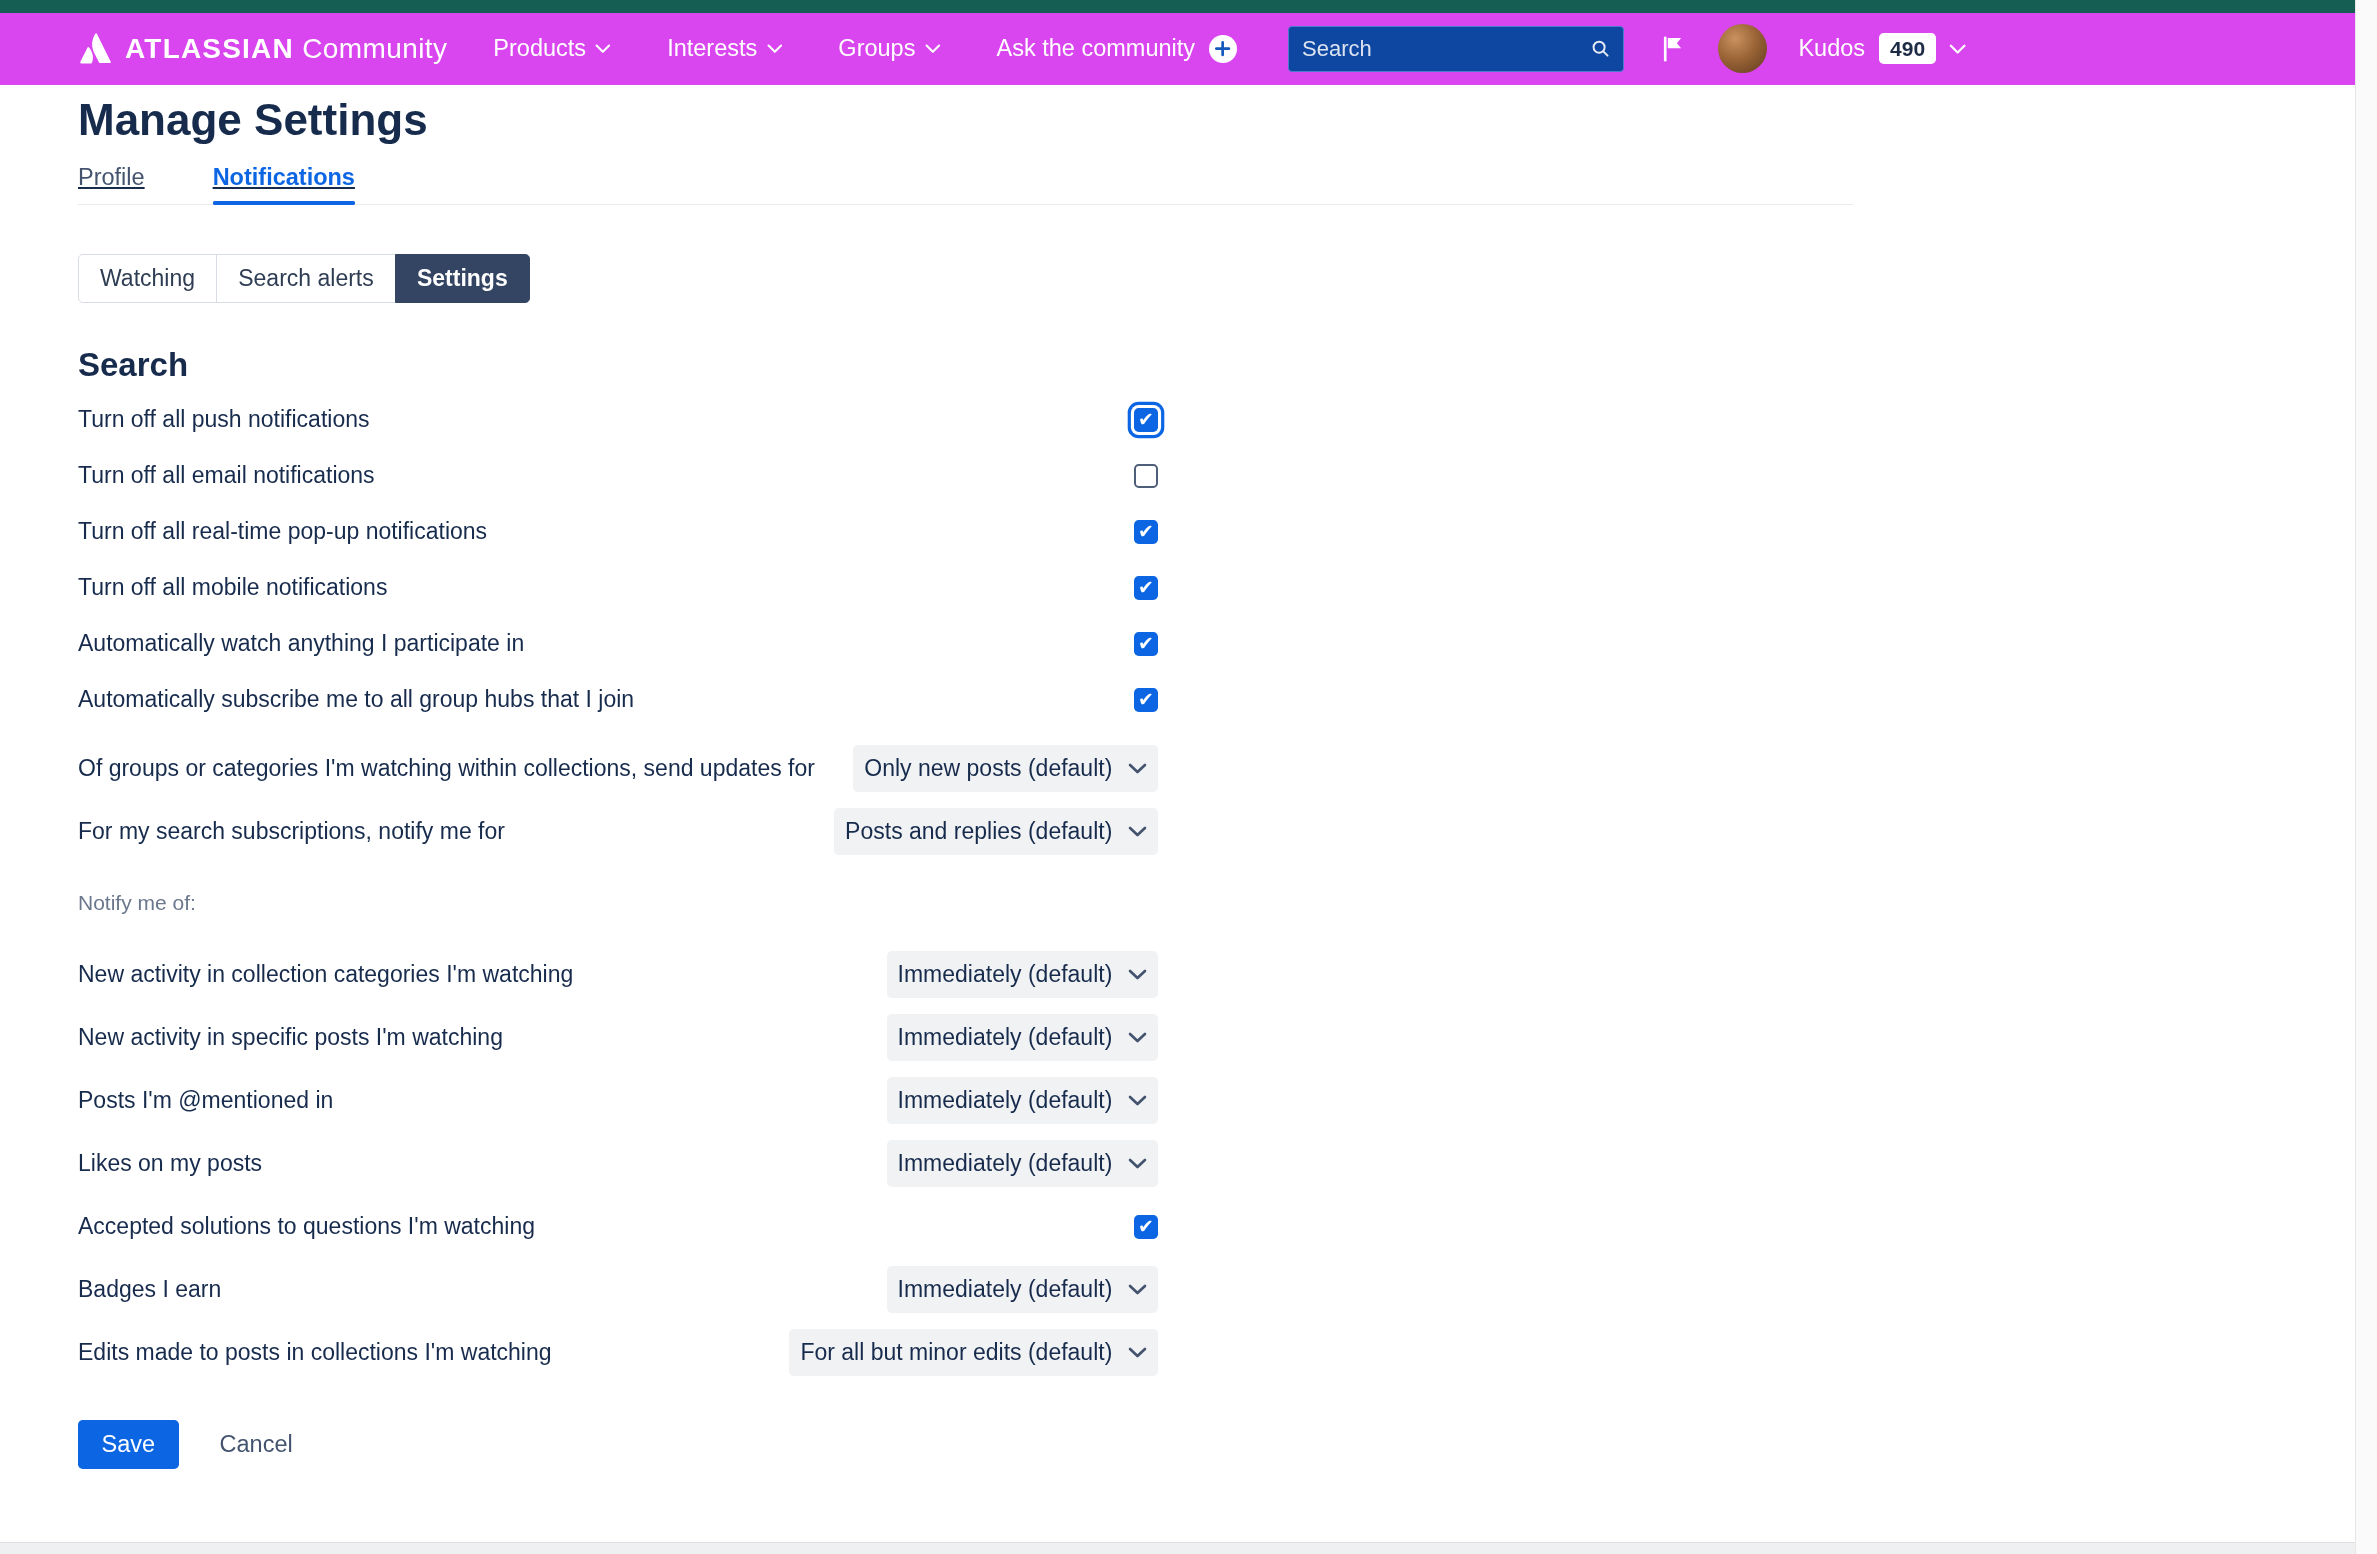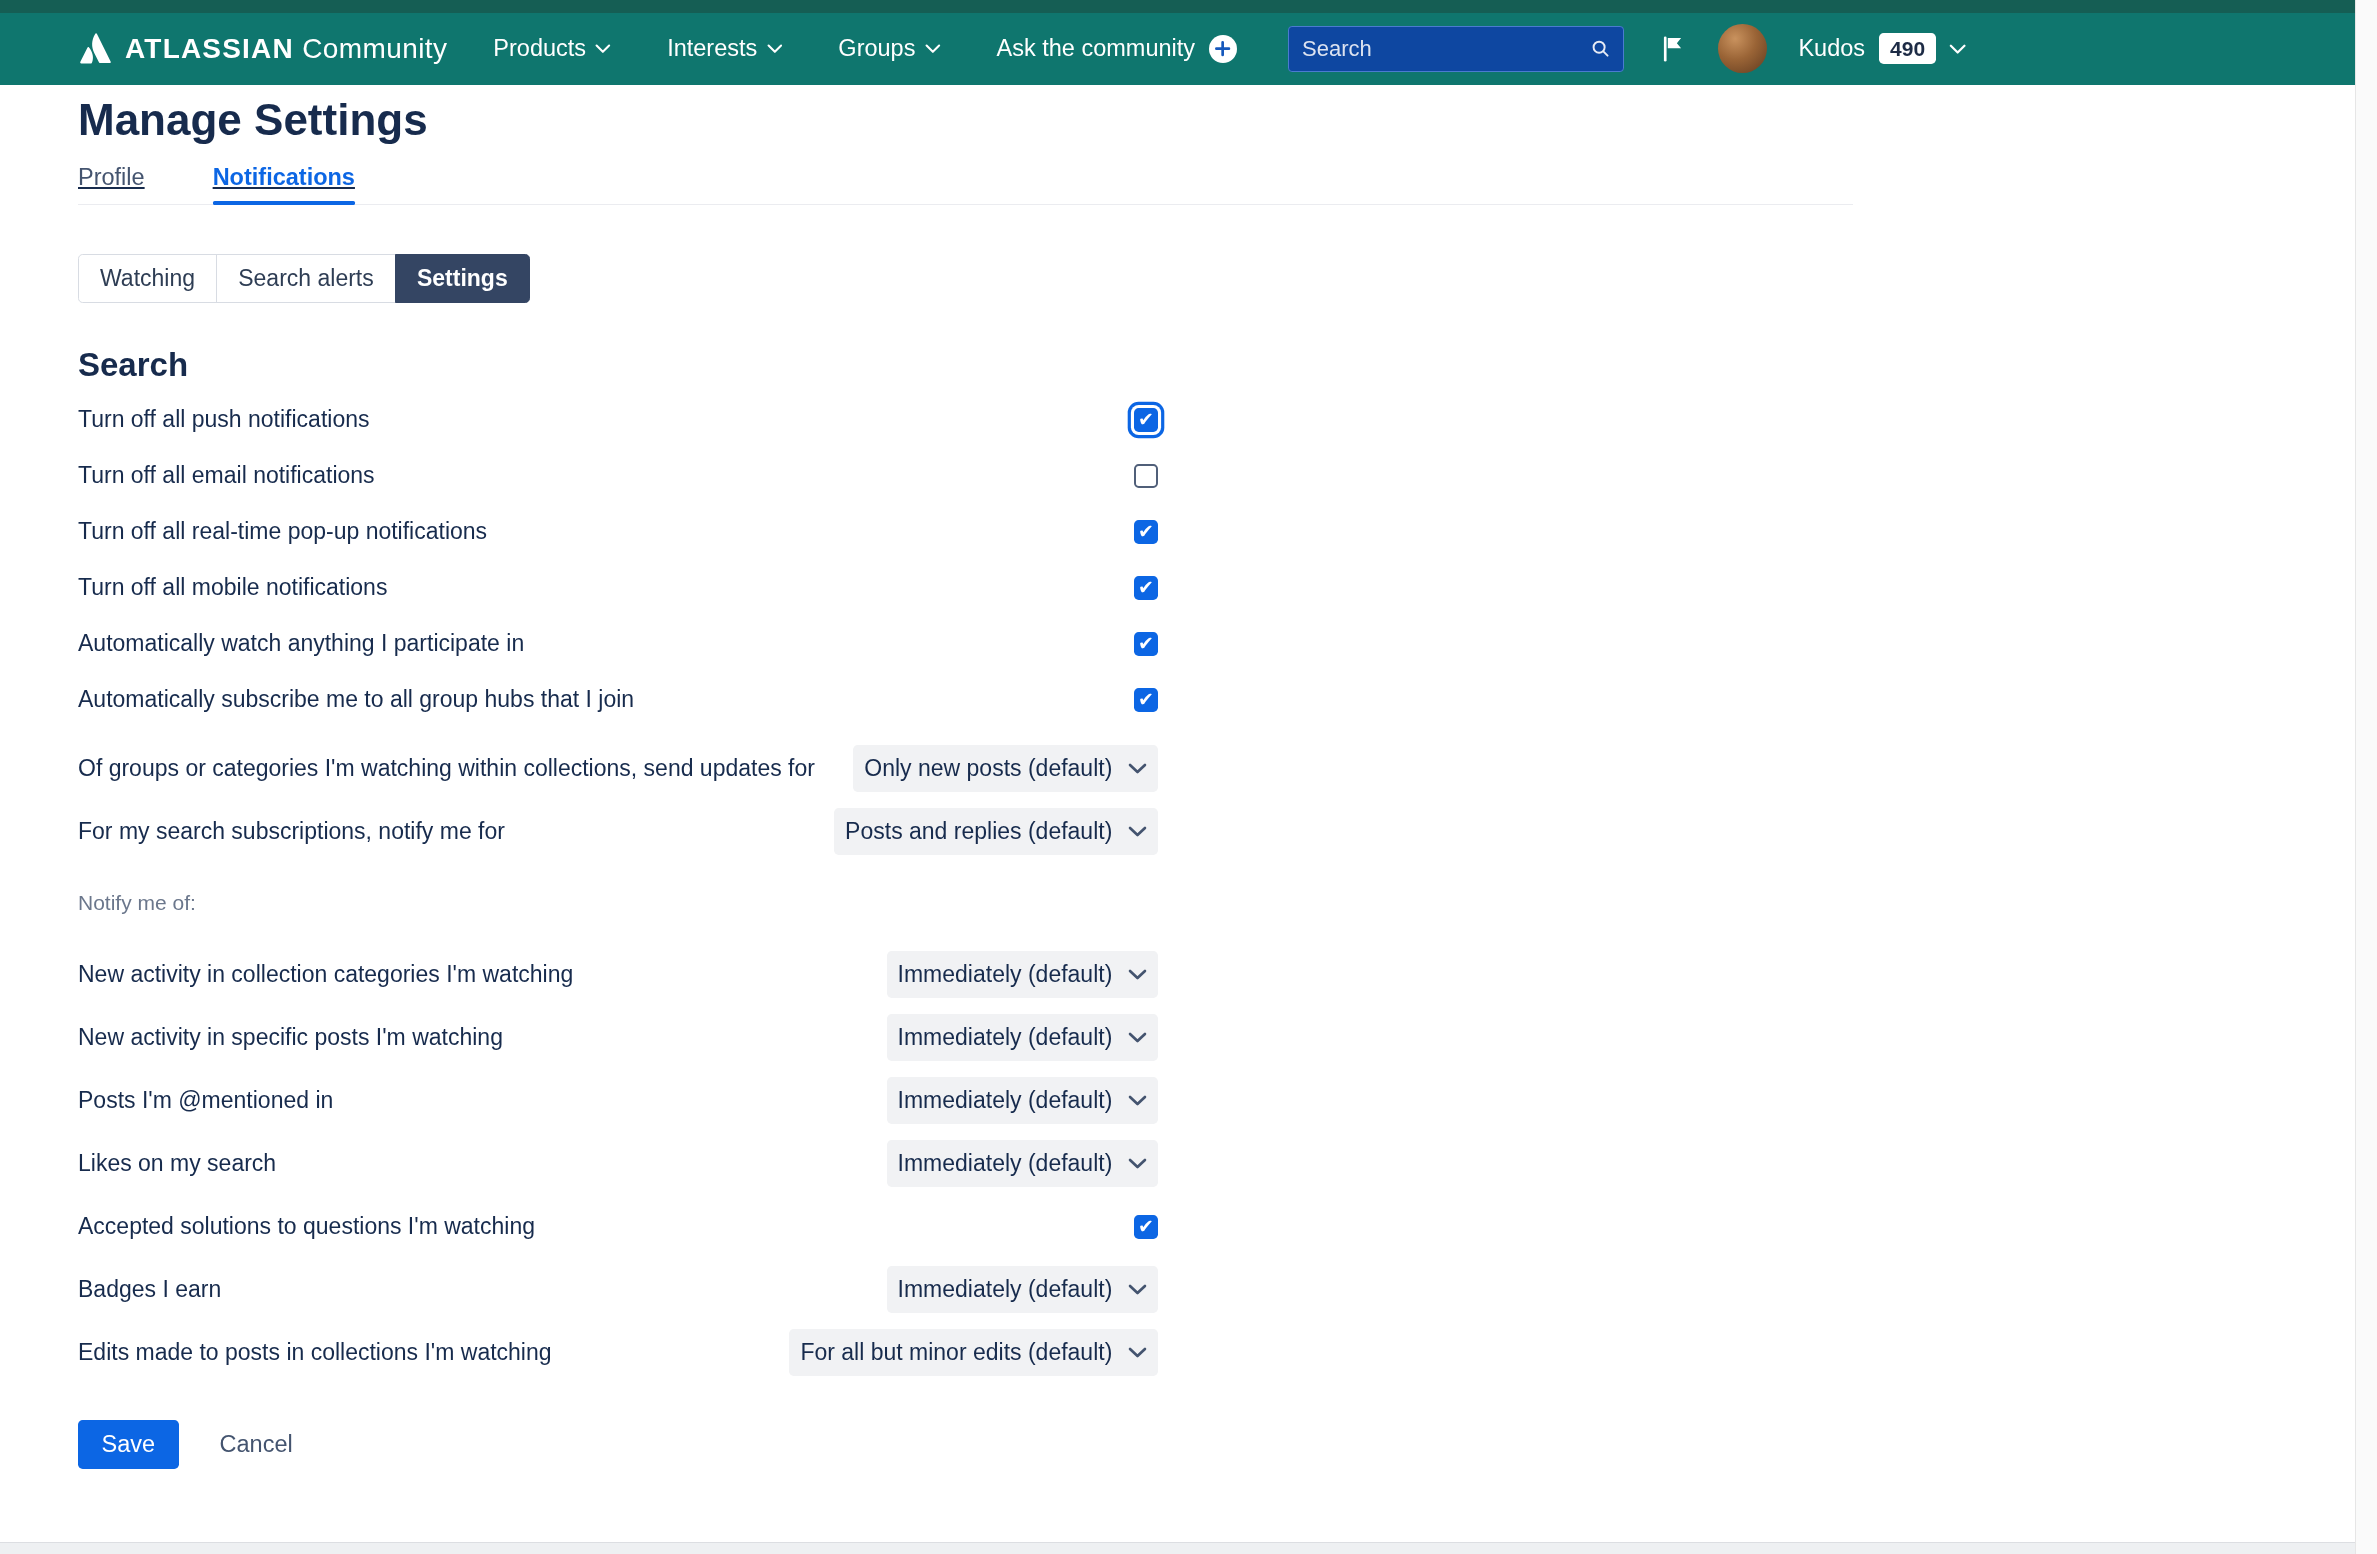--- a/index.html
+++ b/index.html
@@ -6,21 +6,21 @@
   html, body {
     width: 2377px; height: 1554px;
     font-family: "Liberation Sans", "DejaVu Sans", sans-serif;
     background: #ffffff; overflow: hidden;
     color: #172B4D;
   }
   
   .top-strip { height: 12.6px; background: #155E54; width: 100%; }
 
   
-  .navbar { height: 72px; background: #0f766e; display: flex; align-items: center; width: 100%; }
+  .navbar { height: 72px; background: #d946ef; display: flex; align-items: center; width: 100%; }
   .nav-inner { display: flex; align-items: center; width: 100%; padding-left: 78px; }
   .brand { display: flex; align-items: center; gap: 11px; cursor: pointer; }
   .brand svg { display: block; }
   .brand-text { color: #fff; font-size: 28px; letter-spacing: 0.4px; white-space: nowrap; }
   .brand-text .bold { font-weight: 700; letter-spacing: 1.2px; }
   .nav-links { display: flex; align-items: center; margin-left: 46px; gap: 56px; }
   .nav-link { display: flex; align-items: center; gap: 9.4px; color: #fff; font-size: 23.5px; cursor: pointer; white-space: nowrap; }
   .chev { display: inline-block; }
   .ask { display: flex; align-items: center; gap: 14px; color:#fff; font-size: 23.5px; cursor: pointer; margin-left: 56px; white-space: nowrap; }
   .plus-circle { width: 28px; height: 28px; border-radius: 50%; background: #fff; display: flex; align-items: center; justify-content: center; }
@@ -266,21 +266,21 @@
     <div class="row">
       <span class="lbl">Posts I'm @mentioned in</span>
       <span class="select">
         <span class="select-value">Immediately (default)</span>
         <svg width="19" height="11" viewBox="0 0 24 14" fill="none">
             <path d="M2.5 2.5L12 11.5l9.5-9" stroke="#44546F" stroke-width="3.4" stroke-linecap="round" stroke-linejoin="round"></path>
           </svg>
       </span>
     </div>
     <div class="row">
-      <span class="lbl">Likes on my search</span>
+      <span class="lbl">Likes on my posts</span>
       <span class="select">
         <span class="select-value">Immediately (default)</span>
         <svg width="19" height="11" viewBox="0 0 24 14" fill="none">
             <path d="M2.5 2.5L12 11.5l9.5-9" stroke="#44546F" stroke-width="3.4" stroke-linecap="round" stroke-linejoin="round"></path>
           </svg>
       </span>
     </div>
     <div class="row">
       <span class="lbl">Accepted solutions to questions I'm watching</span>
       <span class="checkbox checked">

